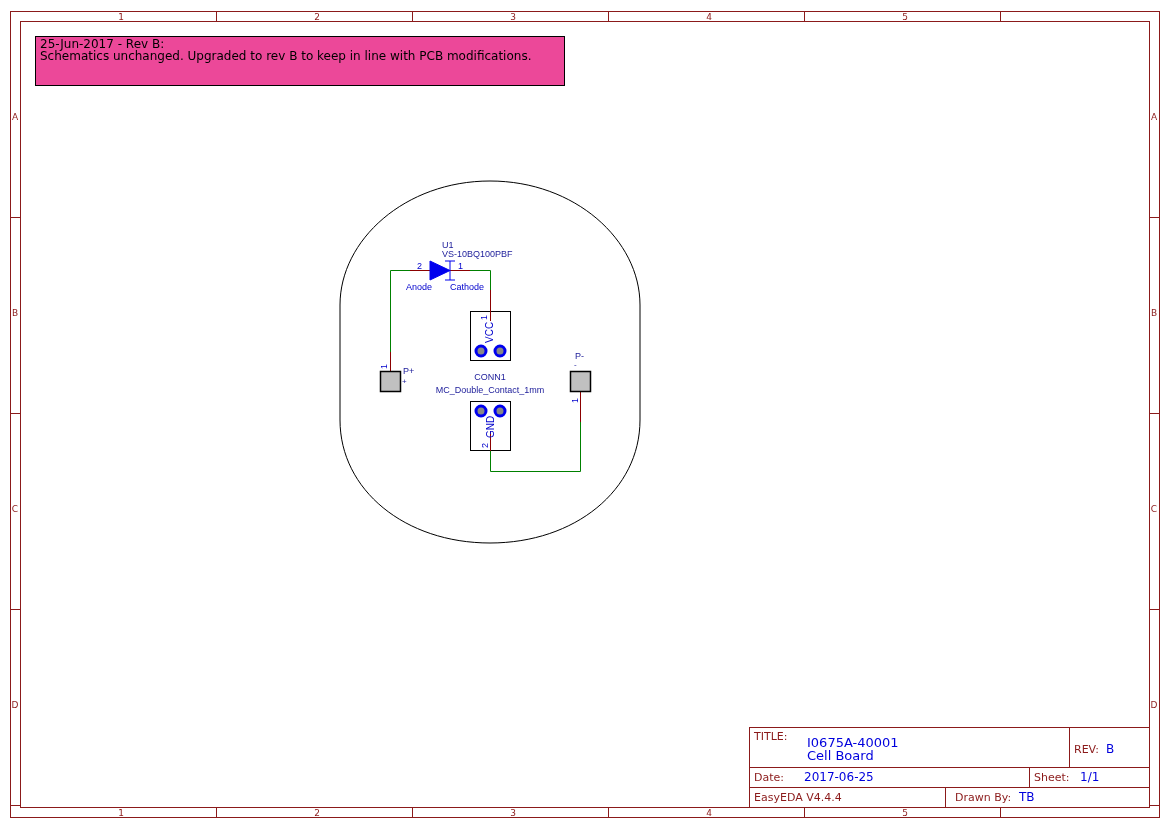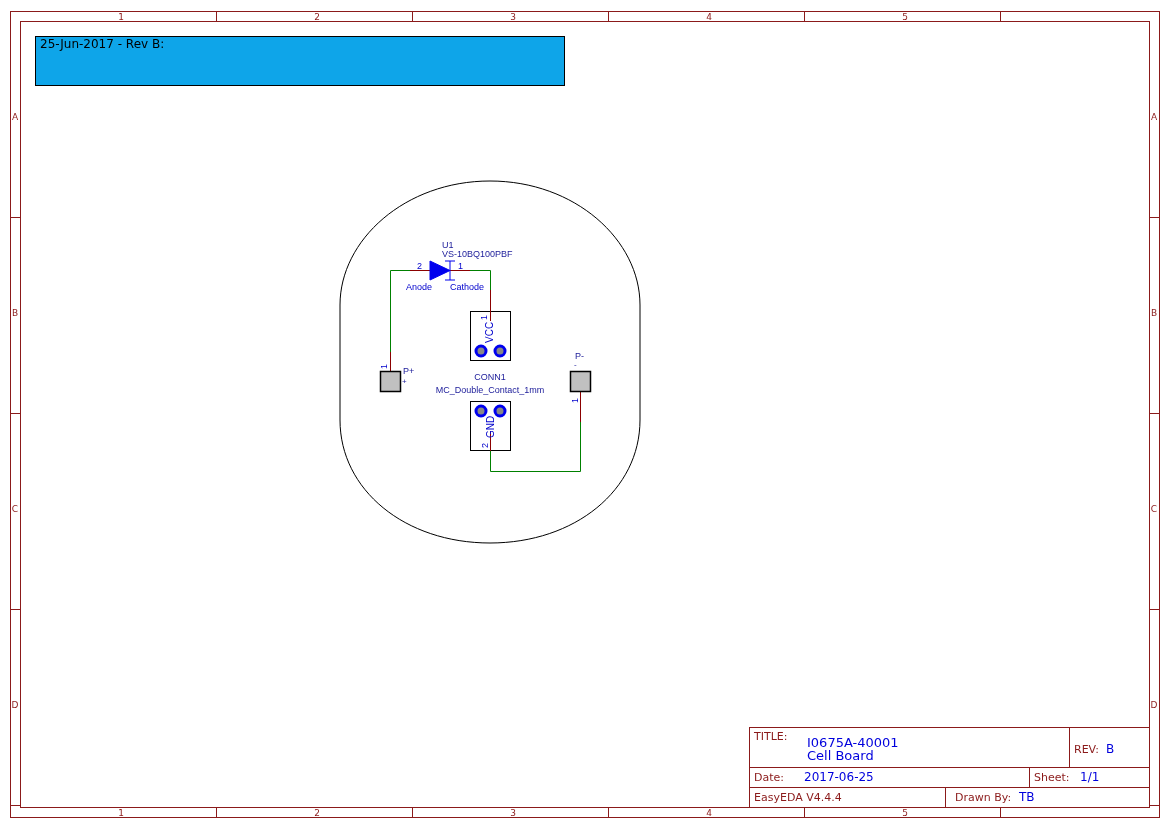--- a/index.html
+++ b/index.html
@@ -1,19 +1,19 @@
 <!DOCTYPE html>
 <html><head>
 <meta charset="utf-8">
 <style>
   html, body { margin: 0; padding: 0; background: #ffffff; }
   body { width: 1171px; height: 828px; position: relative; overflow: hidden; font-family: "DejaVu Sans", sans-serif; }
   #sheet { position: absolute; left: 0; top: 0; width: 1171px; height: 828px; }
   .frame-txt { font-family: "DejaVu Sans", sans-serif; font-size: 9px; fill: #8b1a1a; }
-  .note-box { position: absolute; left: 35px; top: 36px; width: 530px; height: 50px; border: 1px solid #000; box-sizing: border-box; padding: 1px 4px; background: #0ea5e9; }
+  .note-box { position: absolute; left: 35px; top: 36px; width: 530px; height: 50px; border: 1px solid #000; box-sizing: border-box; padding: 1px 4px; background: #ec4899; }
   .note-line { font-family: "DejaVu Sans", sans-serif; font-size: 12px; line-height: 12px; color: #000; white-space: nowrap; }
   .sch-pin { font-family: "Liberation Sans", sans-serif; font-size: 9px; fill: #0000cc; }
   .sch-lbl { font-family: "Liberation Sans", sans-serif; font-size: 9px; fill: #1a1a99; }
   .tb-lbl { font-family: "DejaVu Sans", sans-serif; font-size: 11px; fill: #8b1a1a; }
   .tb-val { font-family: "DejaVu Sans", sans-serif; font-size: 13px; fill: #0000dd; }
   .tb-val-sm { font-family: "DejaVu Sans", sans-serif; font-size: 12px; fill: #0000dd; }
 </style>
 </head>
 <body>
 
@@ -150,13 +150,14 @@
   <text class="tb-val-sm" x="804" y="781">2017-06-25</text>
   <text class="tb-lbl" x="1034" y="781">Sheet:</text>
   <text class="tb-val-sm" x="1080" y="781">1/1</text>
   <text class="tb-lbl" x="754" y="801">EasyEDA V4.4.4</text>
   <text class="tb-lbl" x="955" y="801">Drawn By:</text>
   <text class="tb-val-sm" x="1019" y="801">TB</text>
 </svg>
 
 <div class="note-box">
   <div class="note-line">25-Jun-2017 - Rev B:</div>
+  <div class="note-line">Schematics unchanged. Upgraded to rev B to keep in line with PCB modifications.</div>
 </div>
 
 </body></html>

